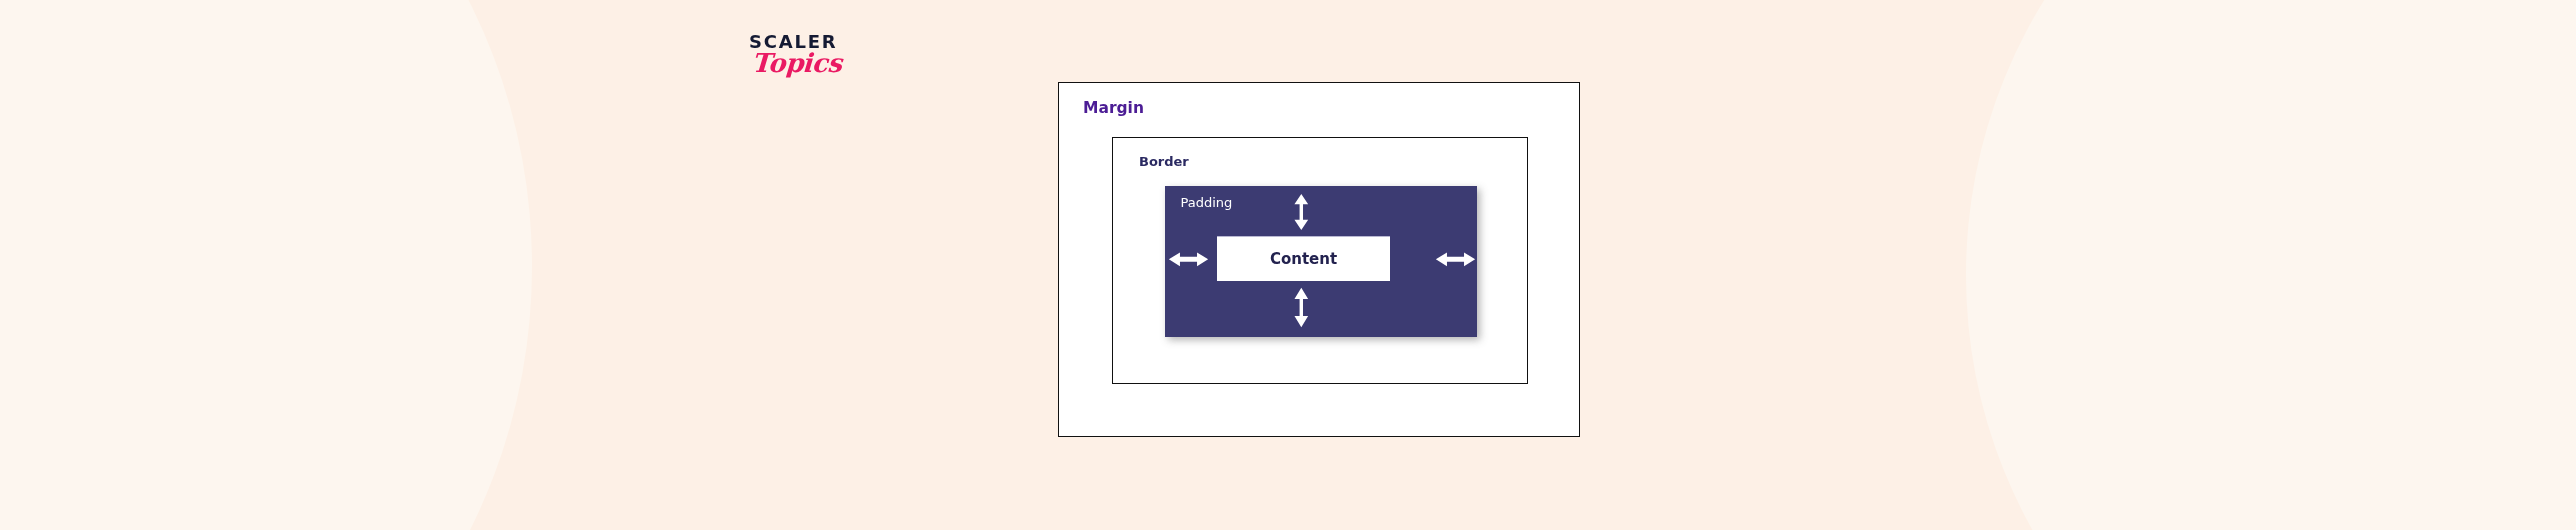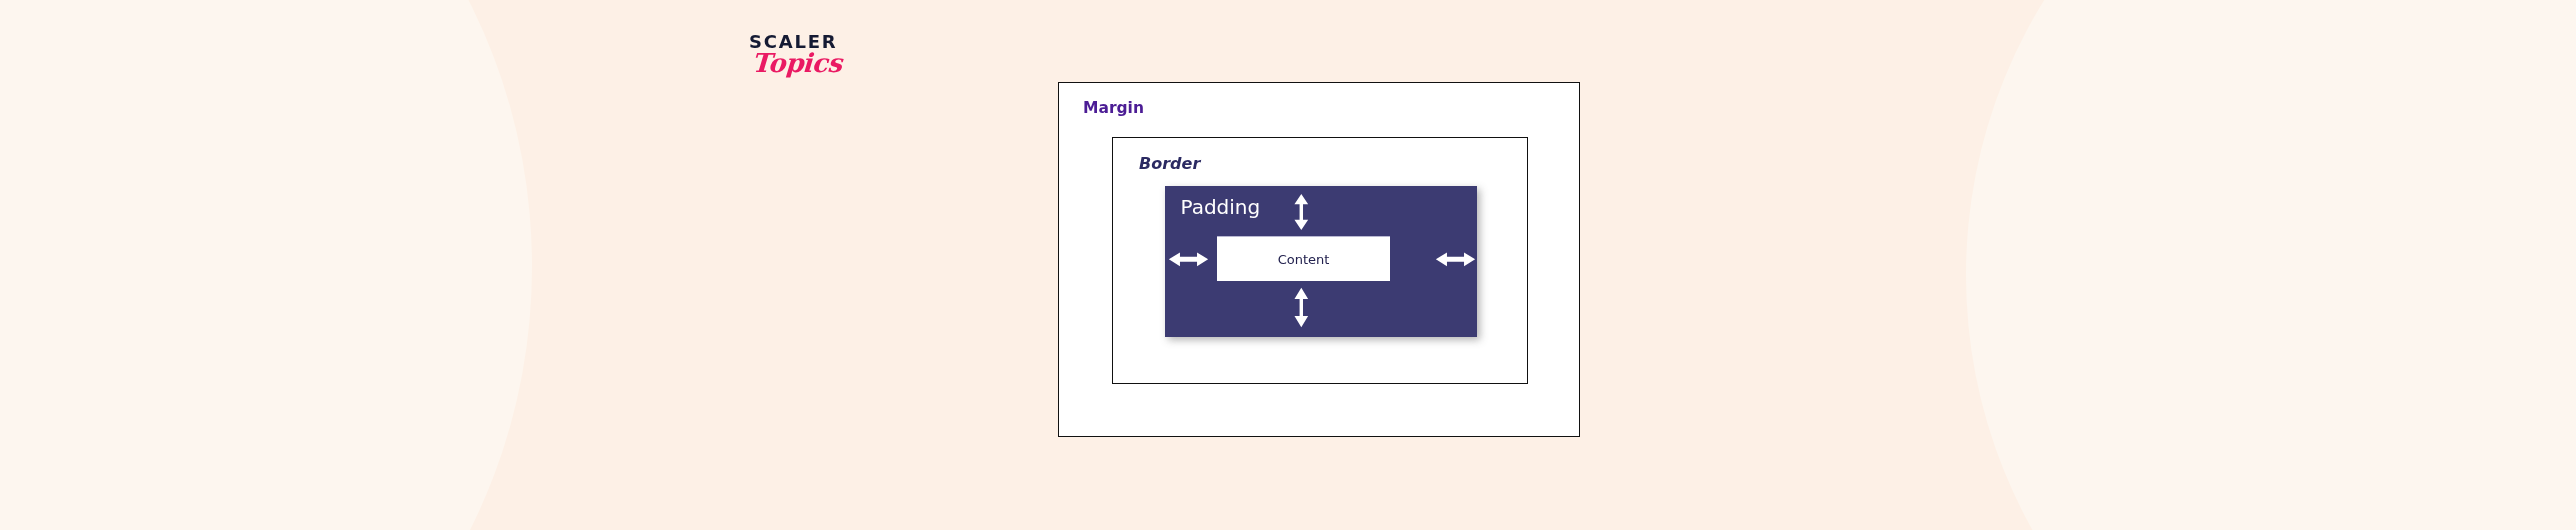--- a/index.html
+++ b/index.html
@@ -109,62 +109,61 @@
     background: #ffffff;
     border: 1.7px solid #111111;
     box-sizing: border-box;
   }
   .label-border {
     position: absolute;
     left: 26px;
     top: 15.5px;
     font-family: "DejaVu Sans", sans-serif;
     font-weight: 700;
-    font-size: 16px;
+    font-size: 13px;
     color: #2b2a62;
     white-space: nowrap;
-    font-style: italic;
   }
   .padding-box {
     position: absolute;
     left: 52px;
     top: 48px;
     width: 312px;
     height: 151px;
     background: #3c3b72;
     box-shadow: 2.6px 2.6px 7.7px rgba(90,90,90,0.45);
     box-sizing: border-box;
   }
   .label-padding {
     position: absolute;
     left: 15.5px;
     top: 8.6px;
     font-family: "DejaVu Sans", sans-serif;
     font-weight: 400;
-    font-size: 20px;
+    font-size: 13px;
     color: #ffffff;
     white-space: nowrap;
   }
   .content-box {
     position: absolute;
     left: 52px;
     top: 50px;
     width: 173px;
     height: 45px;
     background: #ffffff;
     border-top: 1.7px solid #b9b8d2;
     box-sizing: border-box;
     display: flex;
     align-items: center;
     justify-content: center;
   }
   .label-content {
     font-family: "DejaVu Sans", sans-serif;
-    font-weight: 400;
-    font-size: 13px;
+    font-weight: 700;
+    font-size: 15px;
     color: #23224f;
     white-space: nowrap;
   }
 
   
   .arrow {
     position: absolute;
   }
   .arrow-top    { left: 126px; top:  6.9px;  width: 20.6px; height: 38px; }
   .arrow-bottom { left: 126px; top: 101px; width: 20.6px; height: 41px; }

